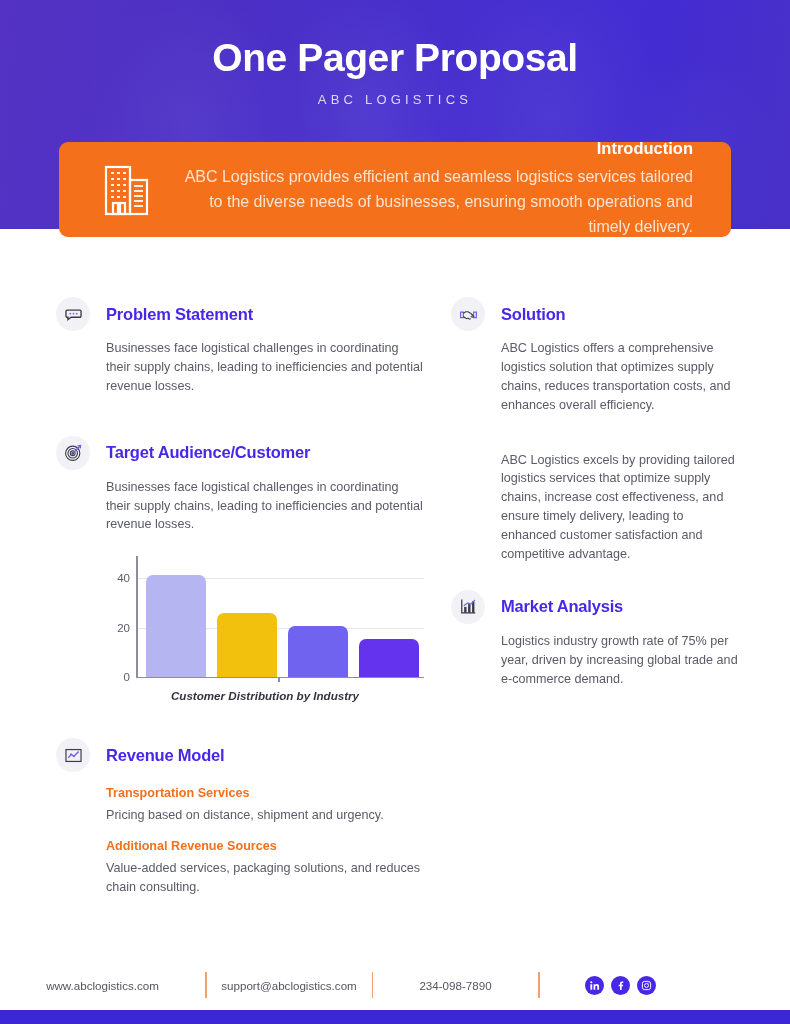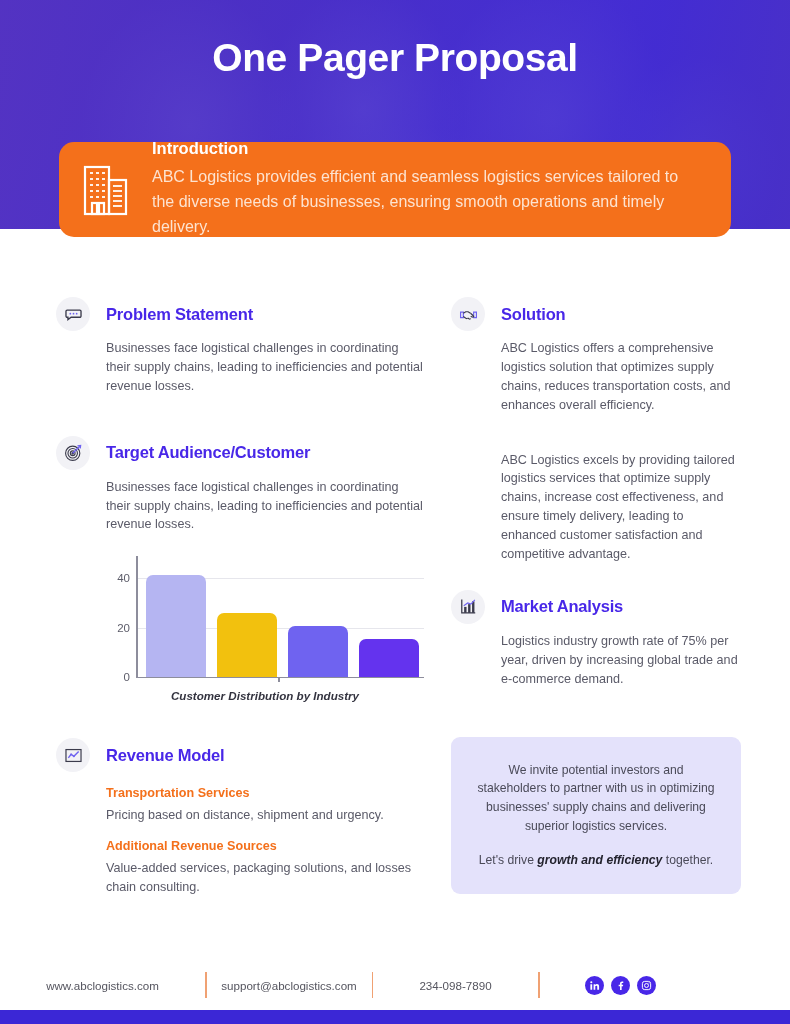--- a/index.html
+++ b/index.html
@@ -43,22 +43,22 @@
     letter-spacing: -0.4px;
   }
   .sub-title {
     margin-top: 12px;
     font-size: 13px; color: #dcd8f4; letter-spacing: 4.2px; font-weight: 400;
   }
 
   
   .intro-card {
     position: absolute; left: 59px; top: 142px; width: 672px; height: 95px;
-    background: #f4701b; border-radius: 15px; z-index: 5;
-    display: flex; align-items: center; padding: 0 17px;
+    background: #f4701b; border-radius: 9px; z-index: 5;
+    display: flex; align-items: center; padding: 0 38px; text-align: right;
   }
   .intro-icon { width: 62px; flex: 0 0 62px; display:flex; align-items:center; justify-content:center; }
   .intro-text { padding-left: 14px; }
   .intro-title {
     font-size: 16.5px; font-weight: 700; color: #ffffff; margin-bottom: 7px;
   }
   .intro-body {
     font-size: 16px; color: #fde3d0; line-height: 1.55; max-width: 540px;
   }
 
@@ -140,20 +140,21 @@
 </head>
 <body>
 
 <div class="page">
 
   <div class="header">
     <div class="header-photo"></div>
     <div class="header-tint"></div>
     <div class="header-inner">
       <div class="main-title">One Pager Proposal</div>
+      <div class="sub-title">ABC LOGISTICS</div>
     </div>
   </div>
 
   <div class="intro-card">
     <div class="intro-icon">
       <svg width="50" height="56" viewBox="0 0 50 56" fill="none" stroke="#ffffff" stroke-width="2.2">
         <rect x="3" y="5" width="24" height="47"></rect>
         <rect x="27" y="18" width="17" height="34"></rect>
         <g stroke-width="1.8">
           <line x1="8" y1="11" x2="11" y2="11"></line>
@@ -260,21 +261,21 @@
               <polyline points="5.5,15 9,10.5 12.5,13 18.5,7" stroke="#6f63f0" stroke-width="1.8"></polyline>
               <circle cx="9" cy="10.5" r="1.1" fill="#6f63f0" stroke="none"></circle>
               <circle cx="12.5" cy="13" r="1.1" fill="#6f63f0" stroke="none"></circle>
             </svg>
           </div>
           <div class="block-title">Revenue Model</div>
         </div>
         <div class="sub-head">Transportation Services</div>
         <div class="sub-body">Pricing based on distance, shipment and urgency.</div>
         <div class="sub-head">Additional Revenue Sources</div>
-        <div class="sub-body">Value-added services, packaging solutions, and losses chain consulting.</div>
+        <div class="sub-body">Value-added services, packaging solutions, and reduces chain consulting.</div>
       </div>
 
     </div>
 
     <div class="col-right">
 
       <div class="block">
         <div class="block-head">
           <div class="ic-circle">
             <svg width="19" height="19" viewBox="0 0 24 24" fill="none" stroke="#3b3b4c" stroke-width="1.5">
@@ -304,24 +305,20 @@
               <rect x="11.5" y="9" width="3" height="11" fill="#3b3b4c" stroke="none"></rect>
               <rect x="16.5" y="5.5" width="3" height="14.5" fill="#3b3b4c" stroke="none"></rect>
               <polyline points="6,11 11,7.5 15,9 20,3.5" stroke="#6f63f0" stroke-width="1.4"></polyline>
             </svg>
           </div>
           <div class="block-title">Market Analysis</div>
         </div>
         <div class="block-body">Logistics industry growth rate of 75% per year, driven by increasing global trade and e-commerce demand.</div>
       </div>
 
-      <div class="callout" style="margin-top:48px;">
-        <p>We invite potential investors and stakeholders to partner with us in optimizing businesses' supply chains and delivering superior logistics services.</p>
-        <p class="cta"><span>Let's drive </span><b>growth and efficiency</b><span> together.</span></p>
-      </div>
 
     </div>
   </div>
 
   <div class="footer">
     <div class="f-item" style="width:205px;">www.abclogistics.com</div>
     <div class="f-sep"></div>
     <div class="f-item" style="width:165px;">support@abclogistics.com</div>
     <div class="f-sep"></div>
     <div class="f-item" style="width:165px;">234-098-7890</div>

